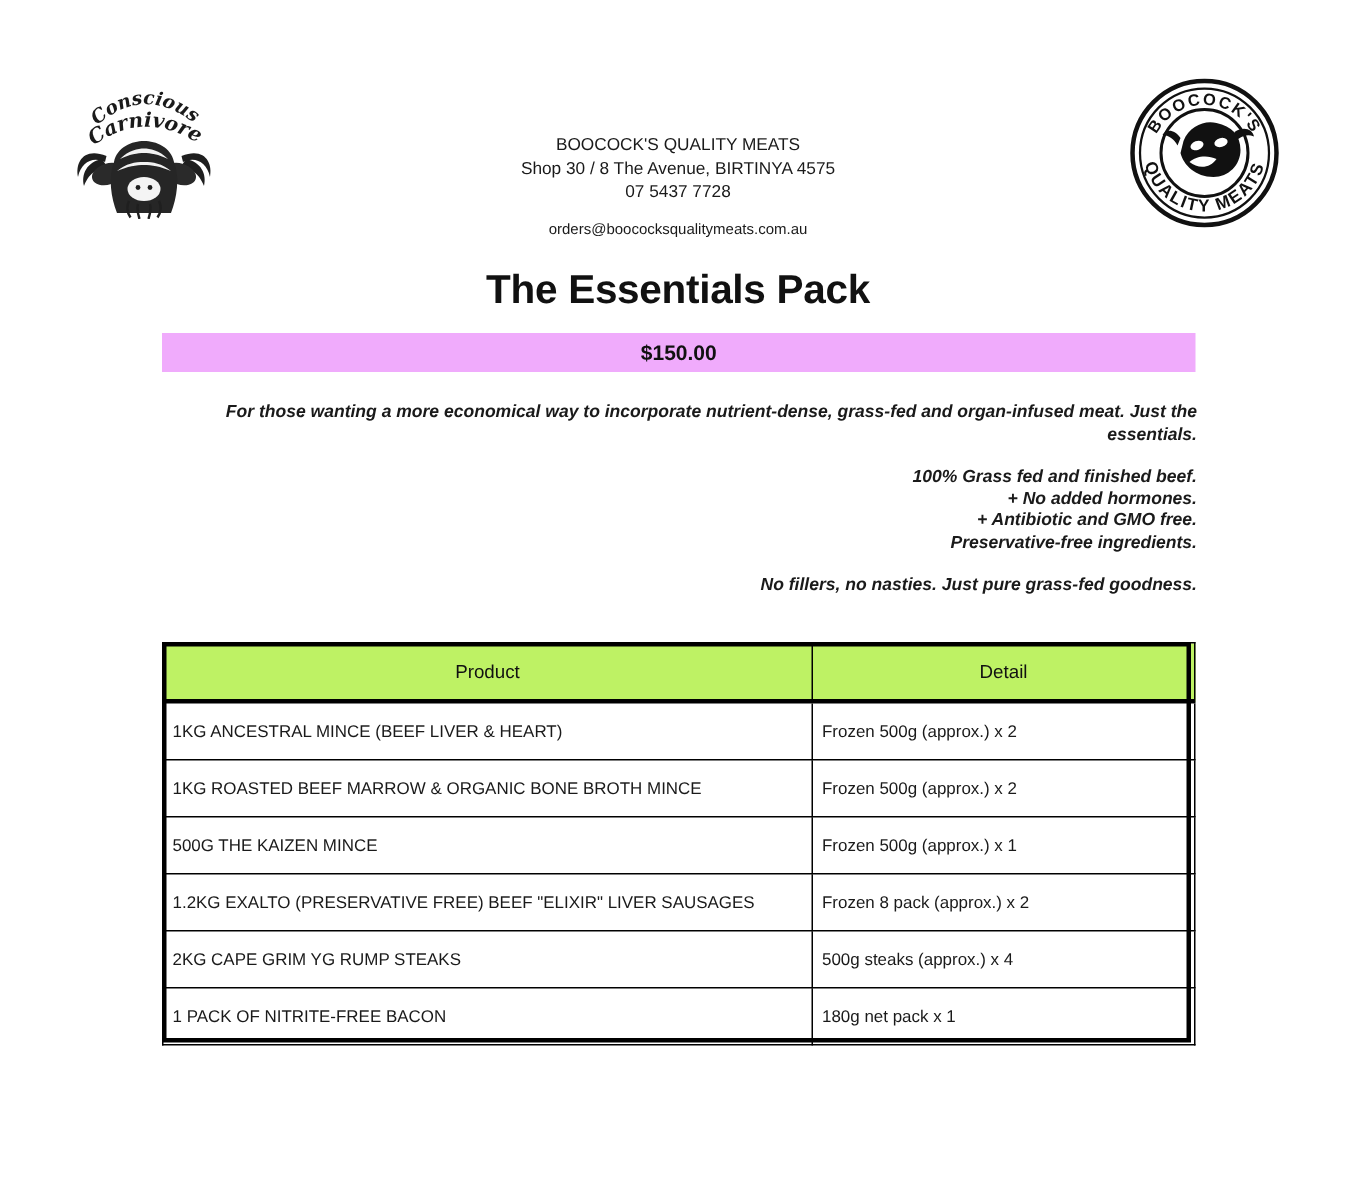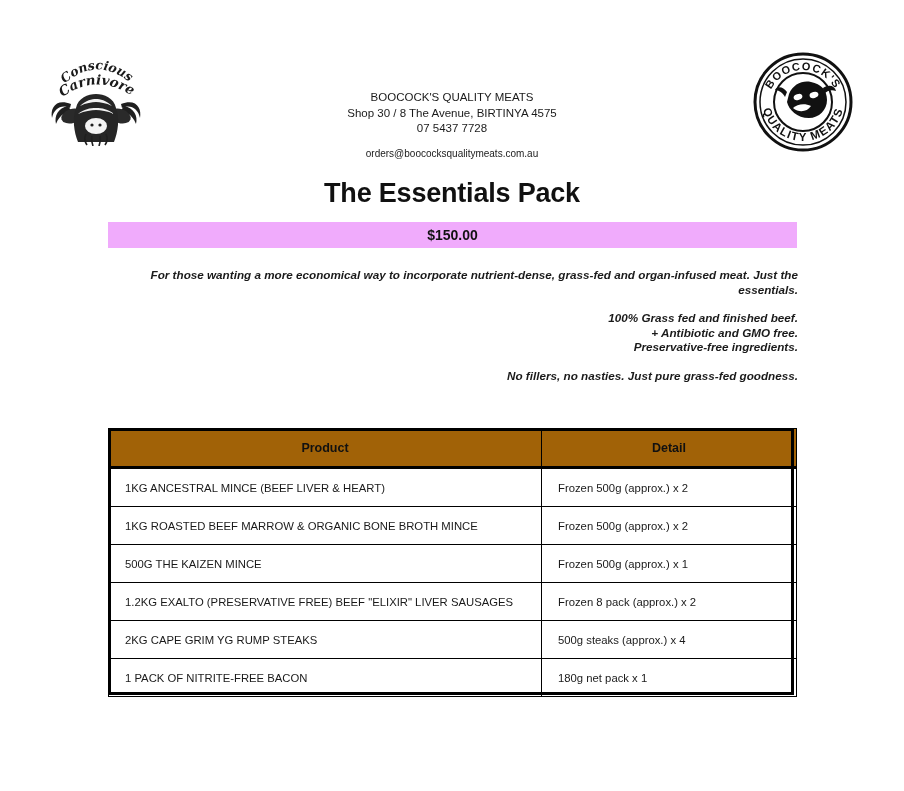--- a/index.html
+++ b/index.html
@@ -110,37 +110,37 @@
   table.items {
     border-collapse: collapse;
     width: 686px;
     table-layout: fixed;
   }
   table.items th, table.items td {
     border: 1px solid #000000;
     padding: 0;
   }
   table.items th {
-    background: #a16207;
+    background: #bef264;
     height: 37px;
     font-size: 12.5px;
-    font-weight: bold;
+    font-weight: normal;
     text-align: center;
     color: #111111;
     border-bottom: 3px solid #000000;
   }
   table.items td {
     height: 37px;
     font-size: 11.3px;
     text-align: left;
     vertical-align: middle;
     color: #1a1a1a;
   }
   table.items td .cell {
-    padding-left: 16px;
+    padding-left: 6px;
     padding-right: 6px;
     white-space: nowrap;
   }
   .col-product { width: 432px; }
   .col-detail  { width: 254px; }
 
   
   .table-frame {
     position: absolute;
     left: 108px;
@@ -243,20 +243,21 @@
   <div class="pack-title">The Essentials Pack</div>
 
   <div class="price-band">
     <span>$150.00</span>
   </div>
 
   <div class="desc">
     <div class="para">For those wanting a more economical way to incorporate nutrient-dense, grass-fed and organ-infused meat. Just the essentials.</div>
     <div class="gap-1"></div>
     <div class="para">100% Grass fed and finished beef.</div>
+    <div class="para">+ No added hormones.</div>
     <div class="para">+ Antibiotic and GMO free.</div>
     <div class="para">Preservative-free ingredients.</div>
     <div class="gap-2"></div>
     <div class="para">No fillers, no nasties. Just pure grass-fed goodness.</div>
   </div>
 
   <div class="table-wrap">
     <table class="items">
       <thead>
         <tr>

